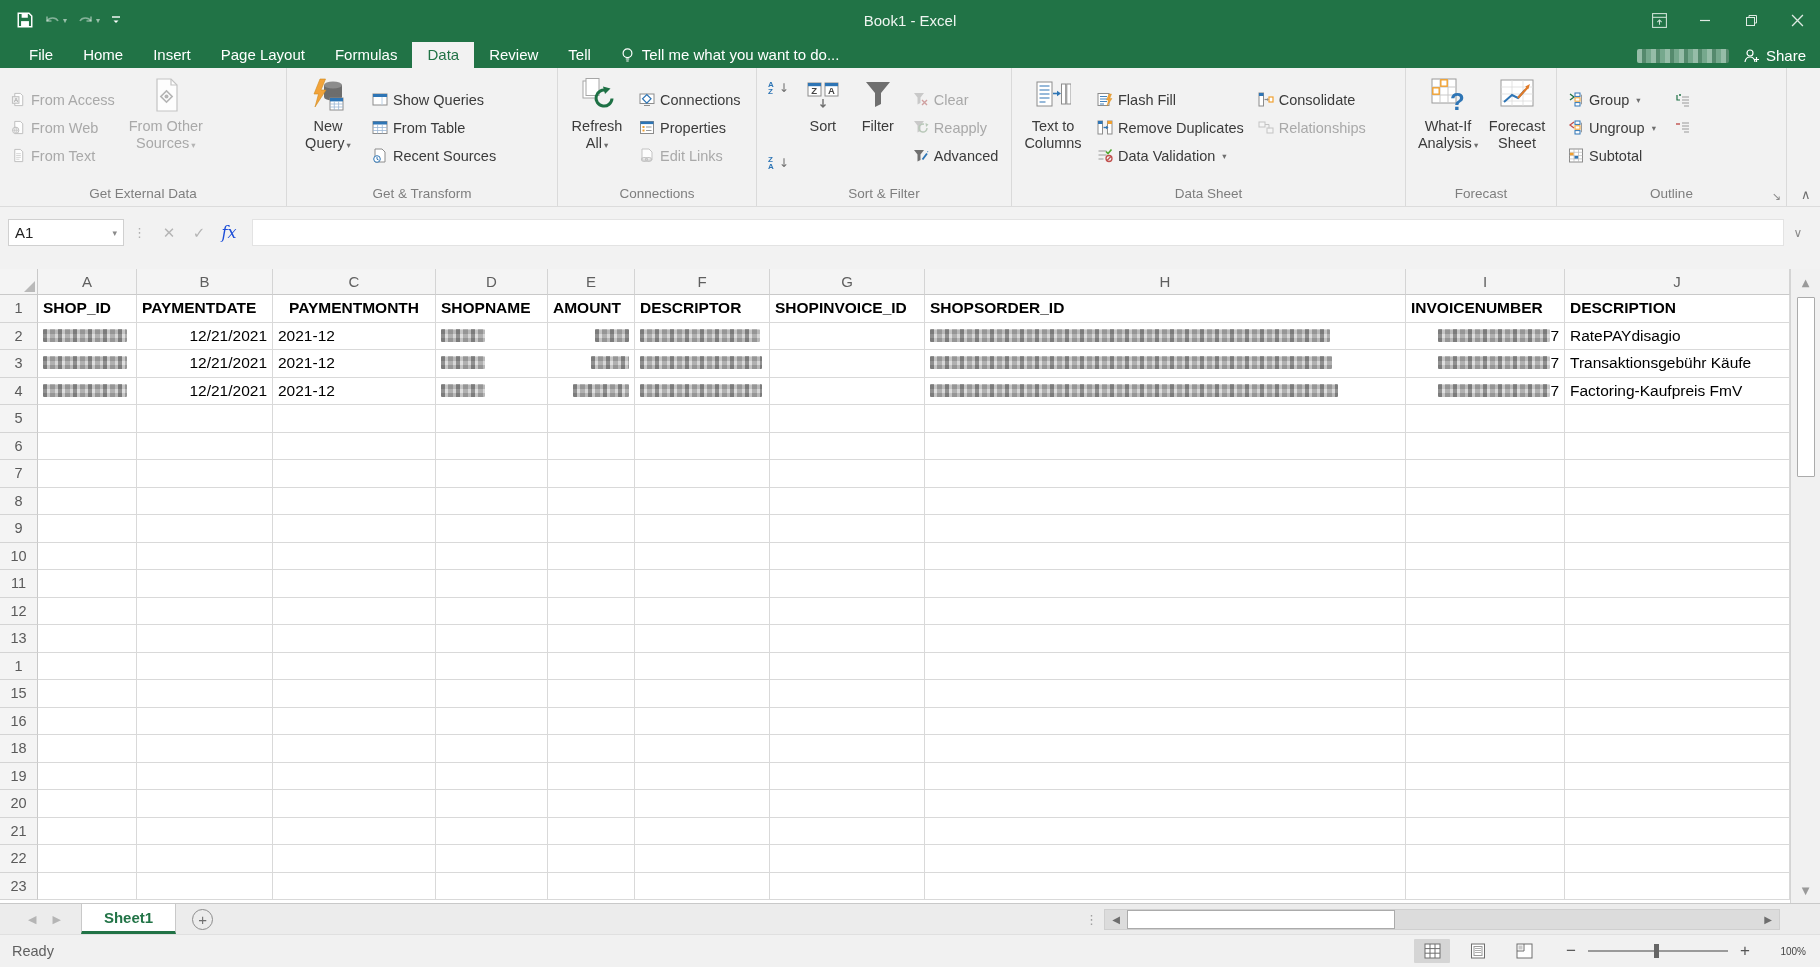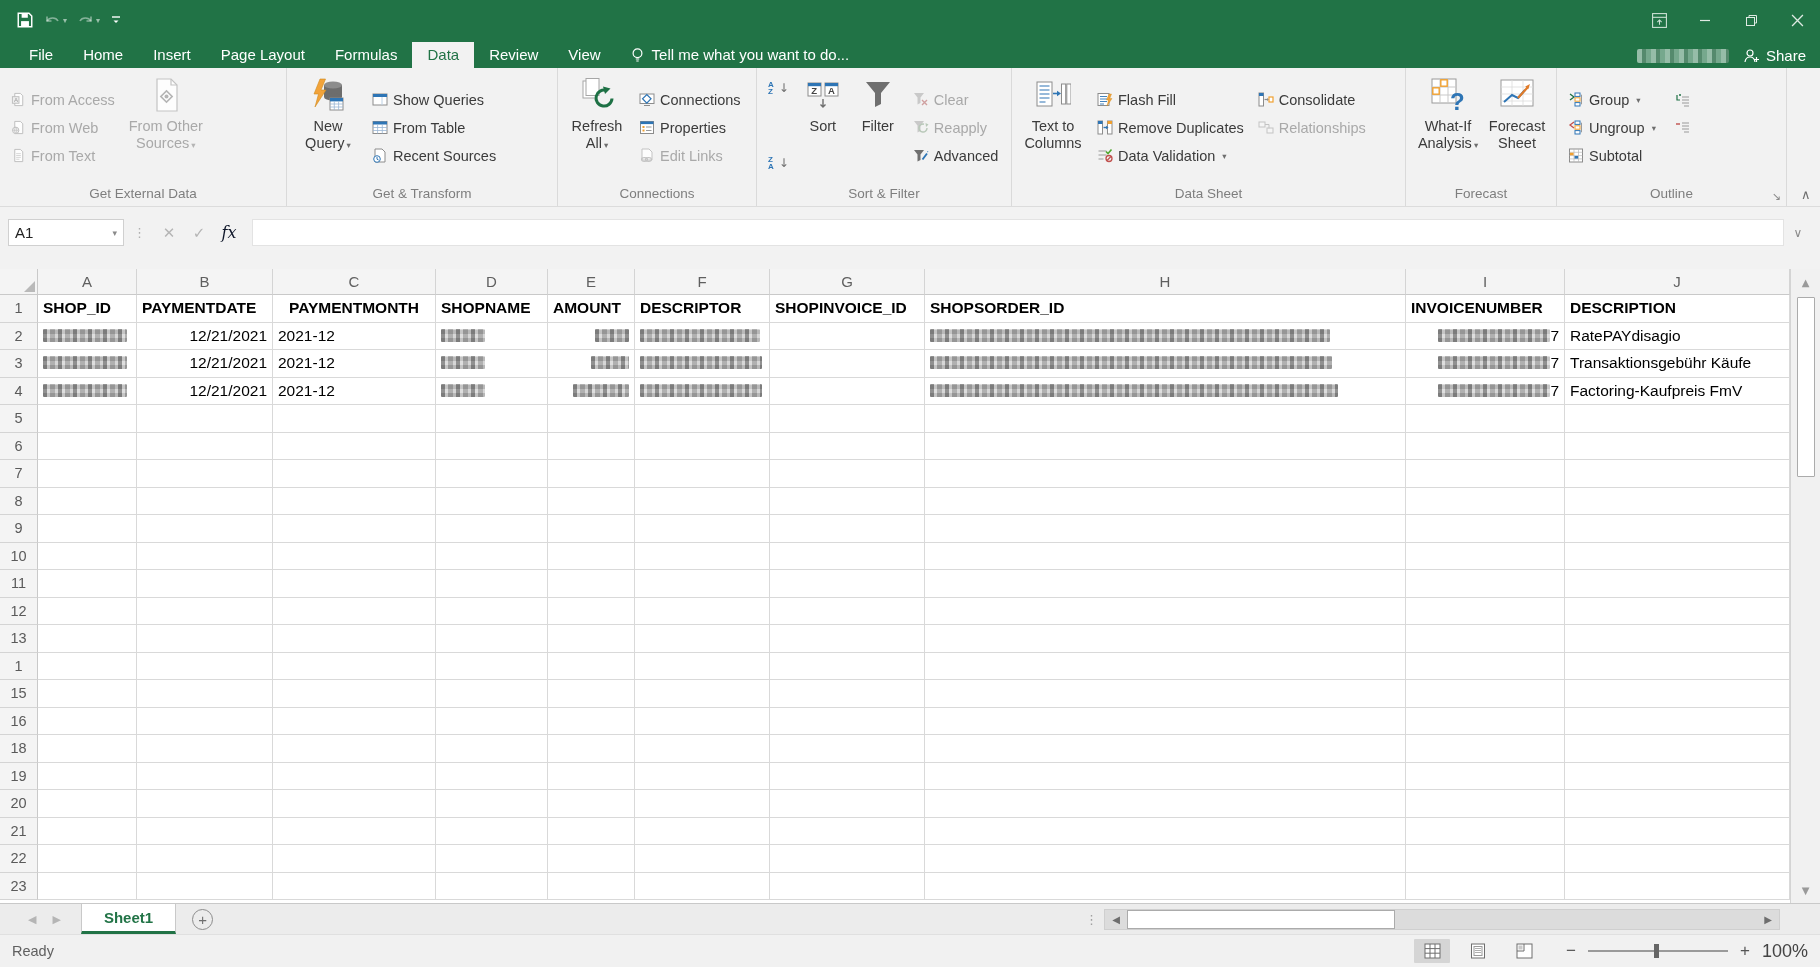--- a/index.html
+++ b/index.html
@@ -48,21 +48,21 @@
   .launcher { position:absolute; right:5px; bottom:4px; color:#8a8a8a; font-size:11px; line-height:1; }
   .azbox { display:flex; flex-direction:column; font:bold 8px "Liberation Sans",sans-serif; color:#2e75b5; line-height:7px; }
 
   
   .fbarband { height:62px; background:#f2f2f2; flex:0 0 auto; }
   .fbar { height:43px; display:flex; align-items:center; padding:8px 8px 0; gap:0; }
   .namebox { width:116px; height:27px; background:#fff; border:1px solid #d0d0d0; display:flex; align-items:center; padding:0 6px; font-size:15px; color:#222; }
   .namebox .nb-caret { margin-left:auto; color:#8a8a8a; font-size:9px; }
   .fsplit { color:#b0b0b0; padding:0 9px; font-size:13px; letter-spacing:-1px; }
   .fbtn { width:30px; text-align:center; color:#b5b5b5; font-size:15px; }
-  .fx { color:#0f172a; font-family:"DejaVu Serif", serif; font-style:italic; font-size:16px; }
+  .fx { color:#1d4ed8; font-family:"DejaVu Serif", serif; font-style:italic; font-size:16px; }
   .finput { flex:1; height:27px; background:#fff; border:1px solid #e3e3e3; margin-left:8px; }
   .fchev { width:28px; text-align:center; color:#8a8a8a; font-size:12px; }
 
   
   .sheetwrap { flex:0 0 auto; height:634px; display:flex; background:#fff; }
   .gridarea { width:1790px; overflow:hidden; }
   .ghead { display:flex; height:26px; }
   .gcorner { width:38px; height:26px; background:#f4f4f4; border-right:1px solid #c9c9c9; border-bottom:1px solid #c9c9c9; position:relative; flex:0 0 auto; }
   .gcorner::after { content:""; position:absolute; right:2px; bottom:2px; width:0; height:0; border-bottom:11px solid #b9b9b9; border-left:11px solid transparent; }
   .colh { height:26px; background:#f4f4f4; border-right:1px solid #d4d4d4; border-bottom:1px solid #c9c9c9; color:#5f5f5f; font-size:15px; display:flex; align-items:center; justify-content:center; flex:0 0 auto; }
@@ -98,21 +98,21 @@
   
   .statusbar { height:33px; background:#f1f1f1; border-top:1px solid #e0e0e0; display:flex; align-items:center; flex:0 0 auto; }
   .status-left { padding-left:12px; color:#606060; font-size:14.5px; }
   .status-right { margin-left:auto; display:flex; align-items:center; gap:10px; padding-right:14px; }
   .viewbtn { width:36px; height:24px; display:flex; align-items:center; justify-content:center; border-radius:1px; }
   .viewbtn.active { background:#d5d5d5; }
   .zoomctl { display:flex; align-items:center; gap:10px; margin-left:12px; }
   .zminus,.zplus { color:#555; font-size:17px; width:14px; text-align:center; }
   .ztrack { width:140px; height:2px; background:#9a9a9a; position:relative; }
   .zthumb { position:absolute; left:66px; top:-6px; width:5px; height:14px; background:#666; }
-  .zoomlabel { color:#444; font-size:18px; width:44px; text-align:right; }
+  .zoomlabel { color:#444; font-size:10px; width:44px; text-align:right; }
 </style>
 </head>
 <body>
 
 <div class="app">
 
   <div class="titlebar">
     <div class="qat">
       <span class="qbtn">
         <svg width="18" height="18" viewBox="0 0 16 16">
@@ -135,20 +135,21 @@
           </svg>
         <span class="caret glyph">▾</span>
       </span>
       <span class="qbtn">
         <svg width="12" height="12" viewBox="0 0 12 12">
             <path d="M2 3h8" stroke="#fff" stroke-width="1.4"></path>
             <path d="M3.5 6.5L6 9l2.5-2.5z" fill="#fff"></path>
           </svg>
       </span>
     </div>
+    <div class="title">Book1 - Excel</div>
     <div class="winbtns">
       <div class="winbtn">
         <svg width="17" height="17" viewBox="0 0 16 16">
             <rect x="1.5" y="1.5" width="13" height="13" fill="none" stroke="#cfe3d7"></rect>
             <path d="M1.5 5h13" stroke="#cfe3d7"></path>
             <path d="M8 12V7.5M6 9.5L8 7.5l2 2" fill="none" stroke="#cfe3d7"></path>
           </svg>
       </div>
       <div class="winbtn">
         <svg width="12" height="12" viewBox="0 0 12 12">
@@ -171,21 +172,21 @@
 
   <div class="tabbar">
     <div class="tabs">
         <div class="tab">File</div>
         <div class="tab">Home</div>
         <div class="tab">Insert</div>
         <div class="tab">Page Layout</div>
         <div class="tab">Formulas</div>
         <div class="tab active">Data</div>
         <div class="tab">Review</div>
-        <div class="tab">View</div>
+        <div class="tab">Tell</div>
       </div>
     <div class="tellme">
       <svg width="15" height="16" viewBox="0 0 15 16">
           <circle cx="7.5" cy="6.2" r="4.4" fill="none" stroke="#fff" stroke-width="1.2"></circle>
           <path d="M5.8 12h3.4M6.3 14h2.4" stroke="#fff" stroke-width="1.2"></path>
         </svg>
       <span>Tell me what you want to do...</span>
     </div>
     <div class="tabbar-right">
       <span class="user-blur"></span>

